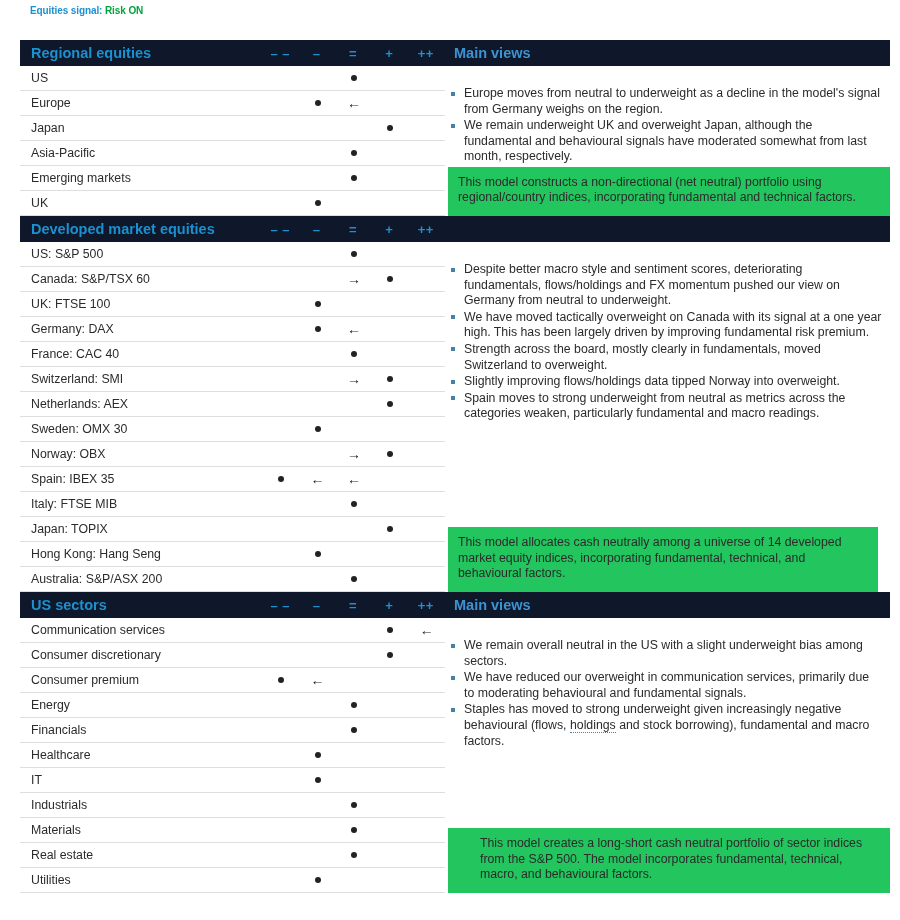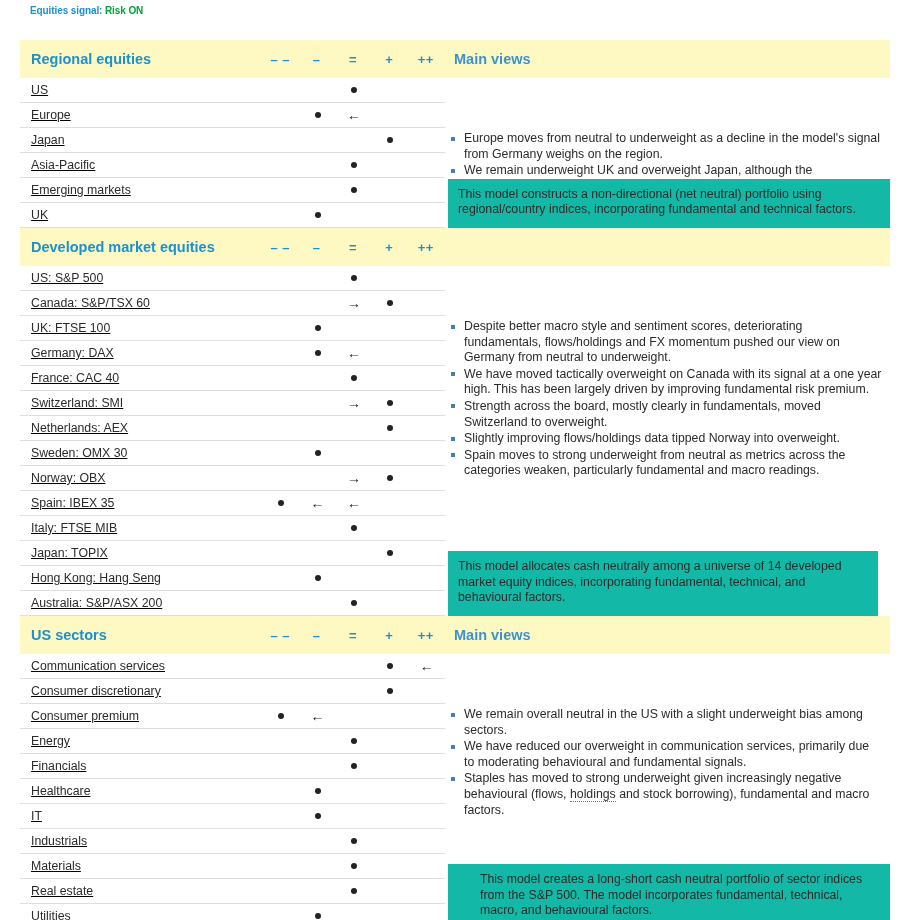--- a/index.html
+++ b/index.html
@@ -35,22 +35,22 @@
     left: 20px; top: 40px;
     width: 870px;
   }
 
   .section { width: 870px; }
 
   
   .sec-head {
     display: flex;
     align-items: center;
-    height: 38px;
-    background: #fef9c3;
+    height: 26px;
+    background: #0f172a;
     width: 870px;
   }
   .sec-head .sec-title {
     width: 242px;
     padding-left: 11px;
     font-size: 14.5px;
     font-weight: bold;
     color: #1b91d0;
     white-space: nowrap;
   }
@@ -85,21 +85,20 @@
   }
   .tbl {
     width: 425px;
     flex: 0 0 425px;
   }
   .row {
     display: flex;
     align-items: center;
     height: 25px;
     border-bottom: 1px solid #dedede;
-    text-decoration: underline;
   }
   .row .label {
     width: 243px;
     flex: 0 0 243px;
     padding-left: 11px;
     font-size: 12.3px;
     color: #2b2b2b;
     white-space: nowrap;
     overflow: hidden;
   }
@@ -131,22 +130,21 @@
     color: #222222;
   }
 
   
   .panel {
     flex: 1;
     padding-left: 3px;
     align-self: stretch;
   }
   .views {
-    padding: 9px 8px 0 0;
-    margin-top: 44px;
+    padding: 20px 8px 0 0;
   }
   ul.views-list {
     margin: 0; padding: 0;
     list-style: none;
   }
   ul.views-list li {
     position: relative;
     padding-left: 16px;
     margin-bottom: 1px;
     font-size: 12.3px;
@@ -156,21 +154,21 @@
   ul.views-list li:before {
     content: "";
     position: absolute;
     left: 3px; top: 5.5px;
     width: 4px; height: 4px;
     background: #4a7fa5;
   }
   .spell { border-bottom: 1px dotted #4a7fa5; }
 
   .notebox {
-    background: #14b8a6;
+    background: #22c55e;
     padding: 8px 10px 10px 10px;
     font-size: 12.3px;
     line-height: 15.6px;
     color: #2b2b2b;
   }
   .panel-spacer { height: 0; }
 </style>
 </head>
 <body>
 

